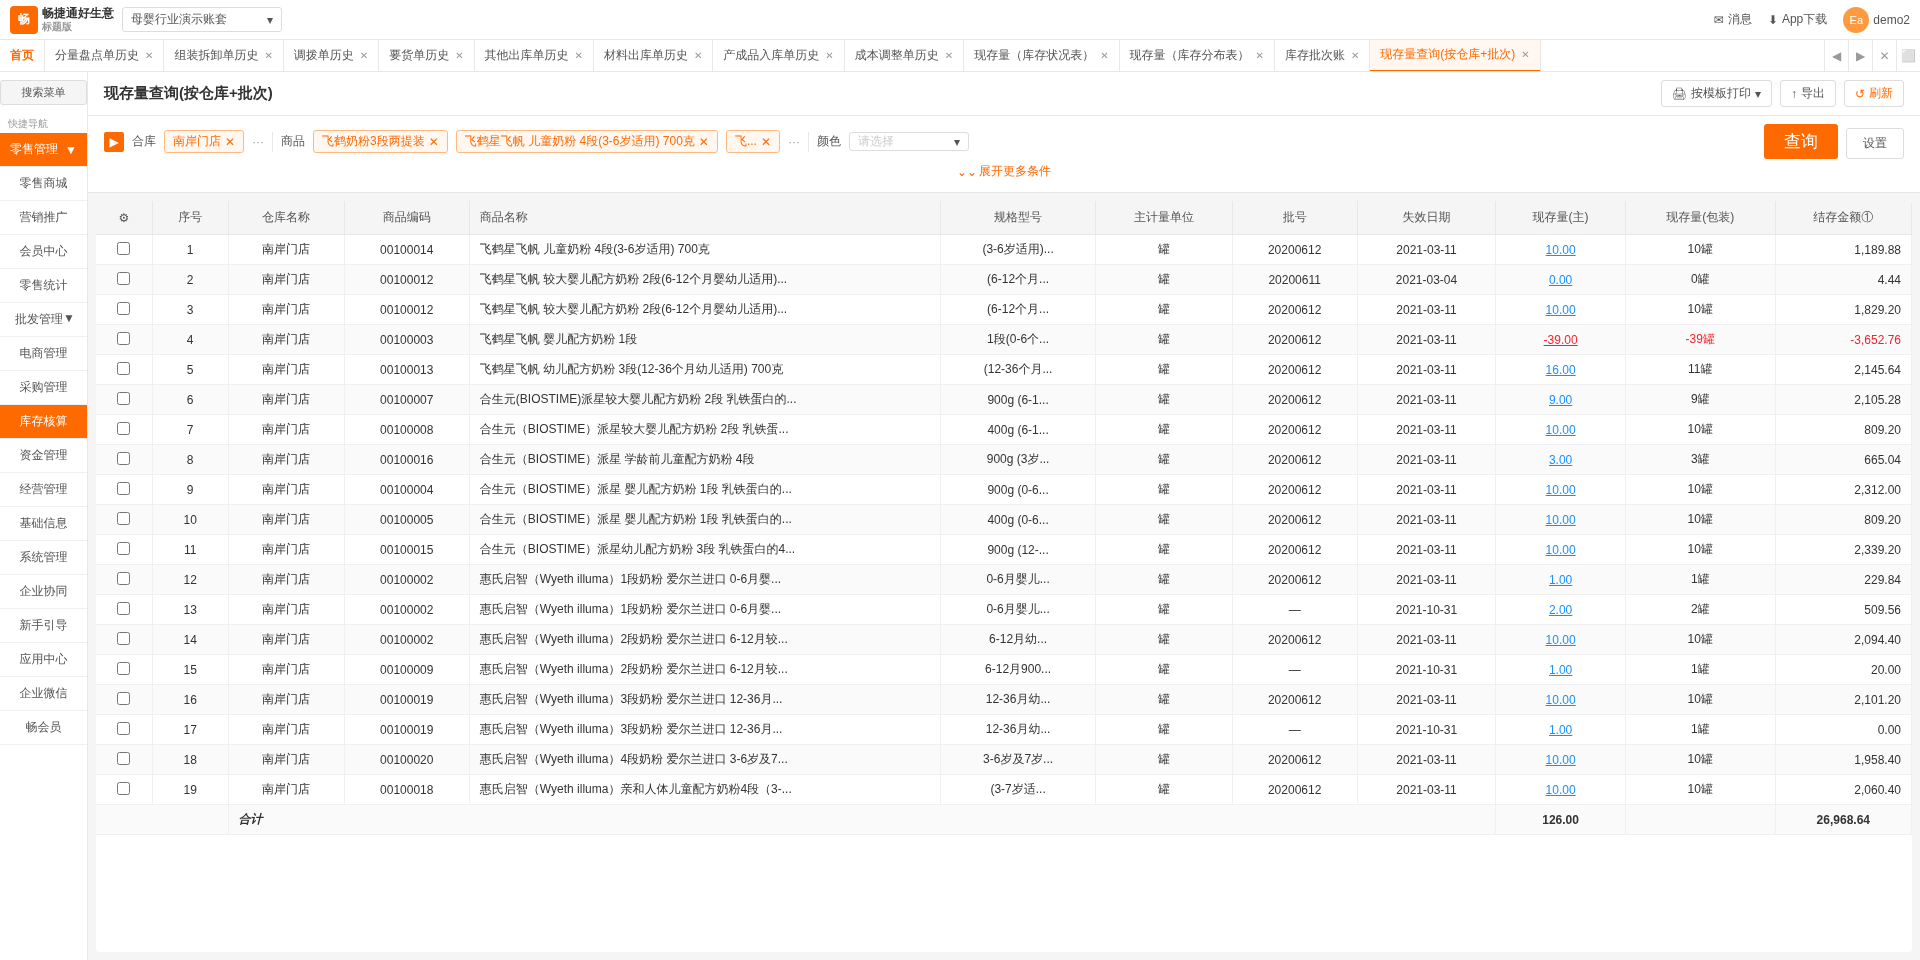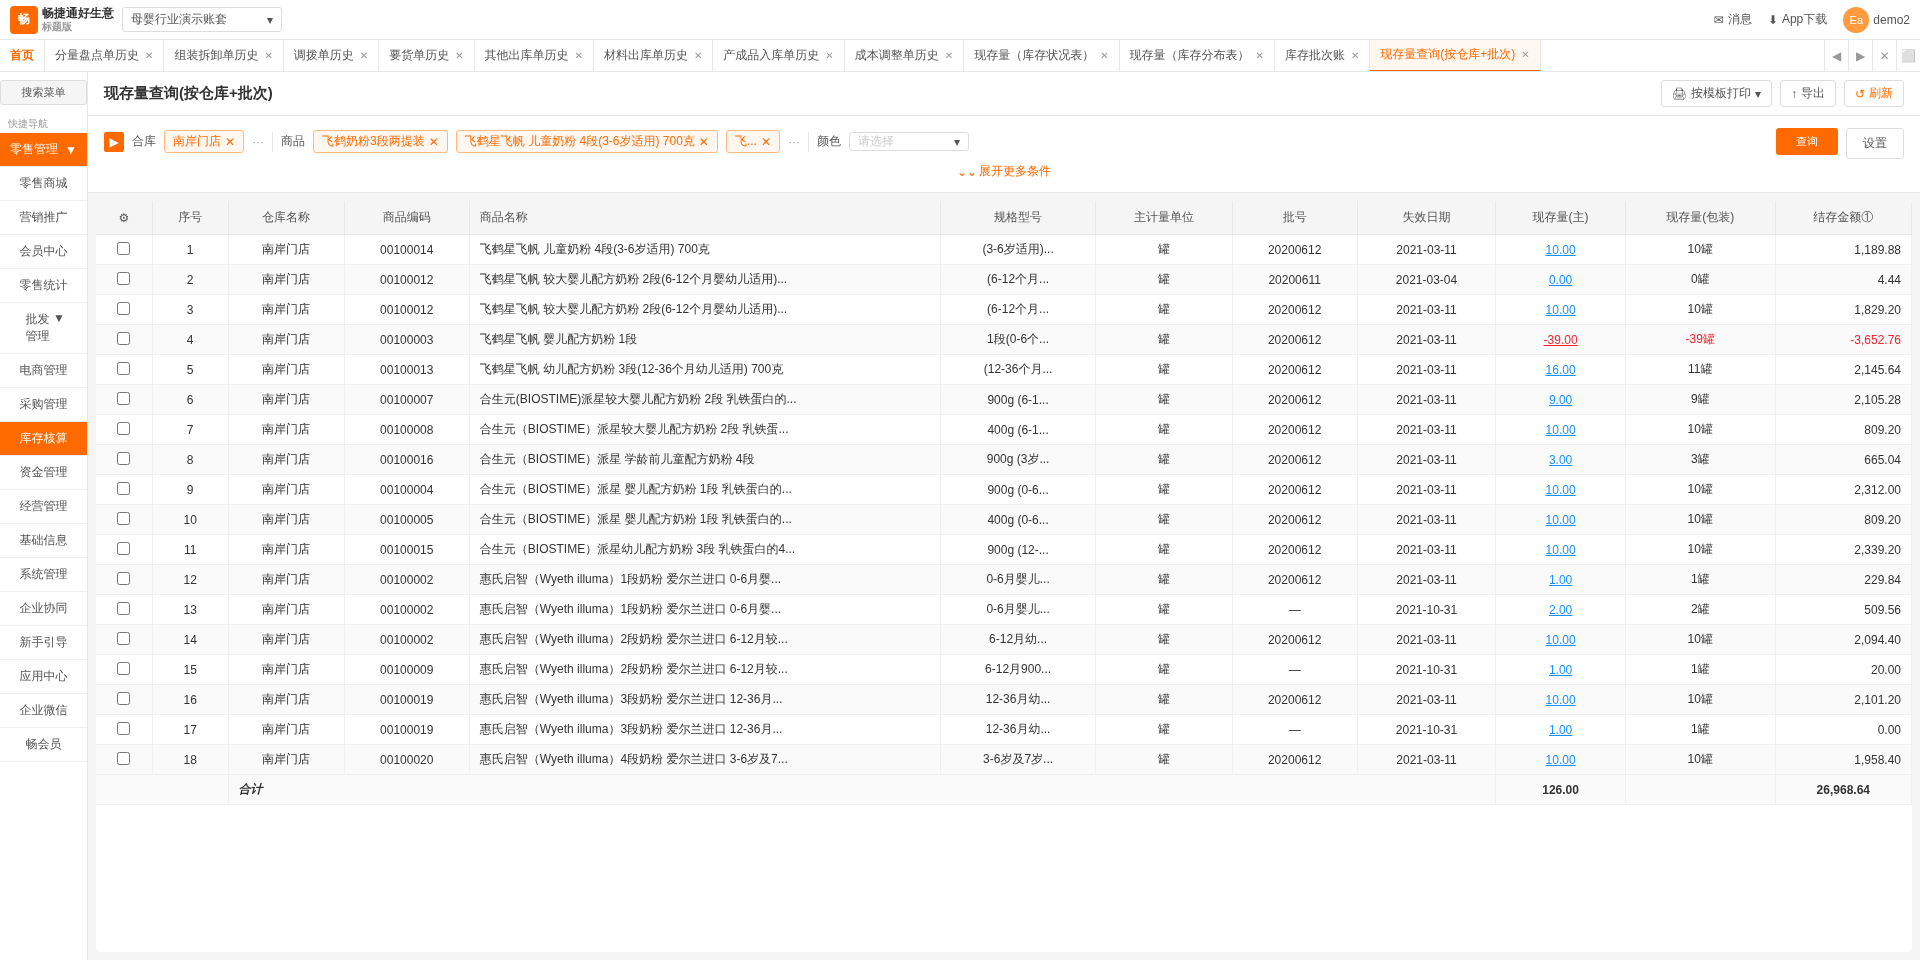--- a/index.html
+++ b/index.html
@@ -61,21 +61,21 @@
     .table-container { flex: 1; overflow: auto; background: #fff; margin: 8px; border-radius: 4px; }
     table { width: 100%; border-collapse: collapse; }
     thead tr { background: #f5f5f5; }
     th { padding: 8px 10px; text-align: center; color: #555; border-bottom: 1px solid #e8e8e8; border-right: 1px solid #e8e8e8; white-space: nowrap; font-weight: normal; }
     td { padding: 6px 10px; text-align: center; border-bottom: 1px solid #f0f0f0; border-right: 1px solid #f0f0f0; color: #333; }
     td.name-col { text-align: left; max-width: 280px; overflow: hidden; text-overflow: ellipsis; white-space: nowrap; }
     td.num-col { color: #1890ff; text-decoration: underline; cursor: pointer; }
     td.num-col.negative { color: #f5222d; }
     td.num-neg { color: #f5222d; }
     .footer-row td { background: #fafafa; font-weight: bold; }
-    .btn-query { background: #ff6a00; color: #fff; border: none; padding: 6px 20px; border-radius: 3px; cursor: pointer; font-size: 11px; }
+    .btn-query { background: #ff6a00; color: #fff; border: none; padding: 6px 20px; border-radius: 3px; cursor: pointer; font-size: 17px; }
     .btn-settings { background: #fff; color: #555; border: 1px solid #ddd; padding: 6px 16px; border-radius: 3px; cursor: pointer; font-size: 12px; margin-top: 4px; display: block; width: 100%; }
     .expand-btn { width: 20px; height: 20px; background: #ff6a00; color: #fff; display: flex; align-items: center; justify-content: center; border-radius: 2px; cursor: pointer; font-size: 12px; }
     .color-dropdown { display: flex; align-items: center; gap: 4px; border: 1px solid #ddd; padding: 0 8px; border-radius: 3px; cursor: pointer; color: #555; min-width: 120px; }
   </style>
 </head>
 <body>
 
 <div class="top-bar">
   <div class="logo-area">
     <div class="logo-icon">
@@ -183,21 +183,21 @@
     </div>
     <div class="sidebar-item">
       <span>营销推广</span>
     </div>
     <div class="sidebar-item">
       <span>会员中心</span>
     </div>
     <div class="sidebar-item">
       <span>零售统计</span>
     </div>
-    <div class="sidebar-item" style="display:flex;justify-content:flex-end;padding:8px 22px;">
+    <div class="sidebar-item" style="display:flex;justify-content:flex-end;padding:8px 12px;">
       <span>批发管理</span>
       <span>▼</span>
     </div>
     <div class="sidebar-item">
       <span>电商管理</span>
     </div>
     <div class="sidebar-item">
       <span>采购管理</span>
     </div>
     <div class="sidebar-item active" style="background:#ff6a00;color:#fff;">
@@ -570,20 +570,34 @@
       <td>00100020</td>
       <td class="name-col" title="惠氏启智（Wyeth illuma）4段奶粉 爱尔兰进口 3-6岁及7...">惠氏启智（Wyeth illuma）4段奶粉 爱尔兰进口 3-6岁及7...</td>
       <td>3-6岁及7岁...</td>
       <td>罐</td>
       <td>20200612</td>
       <td>2021-03-11</td>
       <td class="num-col">10.00</td>
       <td class="">10罐</td>
       <td class="" style="text-align:right;">1,958.40</td>
     </tr>
+            <tr style="background: rgb(255, 255, 255);">
+      <td><input type="checkbox" style=""></td>
+      <td>19</td>
+      <td>南岸门店</td>
+      <td>00100018</td>
+      <td class="name-col" title="惠氏启智（Wyeth illuma）亲和人体儿童配方奶粉4段（3-...">惠氏启智（Wyeth illuma）亲和人体儿童配方奶粉4段（3-...</td>
+      <td>(3-7岁适...</td>
+      <td>罐</td>
+      <td>20200612</td>
+      <td>2021-03-11</td>
+      <td class="num-col">10.00</td>
+      <td class="">10罐</td>
+      <td class="" style="text-align:right;">2,060.40</td>
+    </tr>
           </tbody>
         <tfoot>
           <tr class="footer-row">
             <td colspan="2"></td>
             <td colspan="7" style="text-align:left;font-style:italic;">合计</td>
             <td>126.00</td>
             <td></td>
             <td>26,968.64</td>
           </tr>
         </tfoot>

